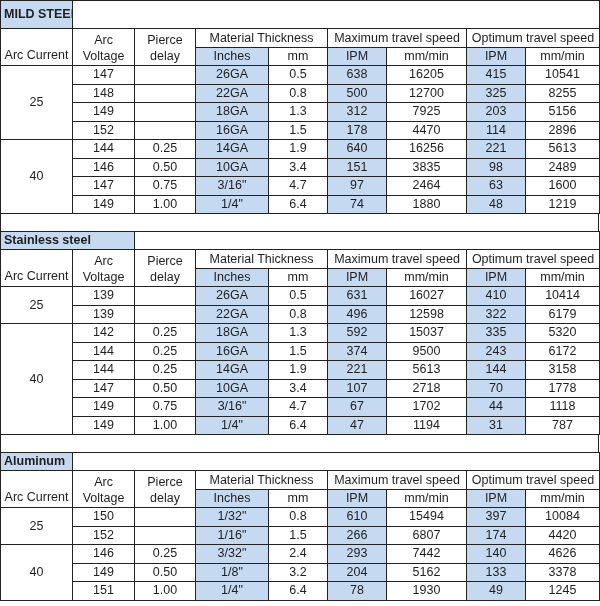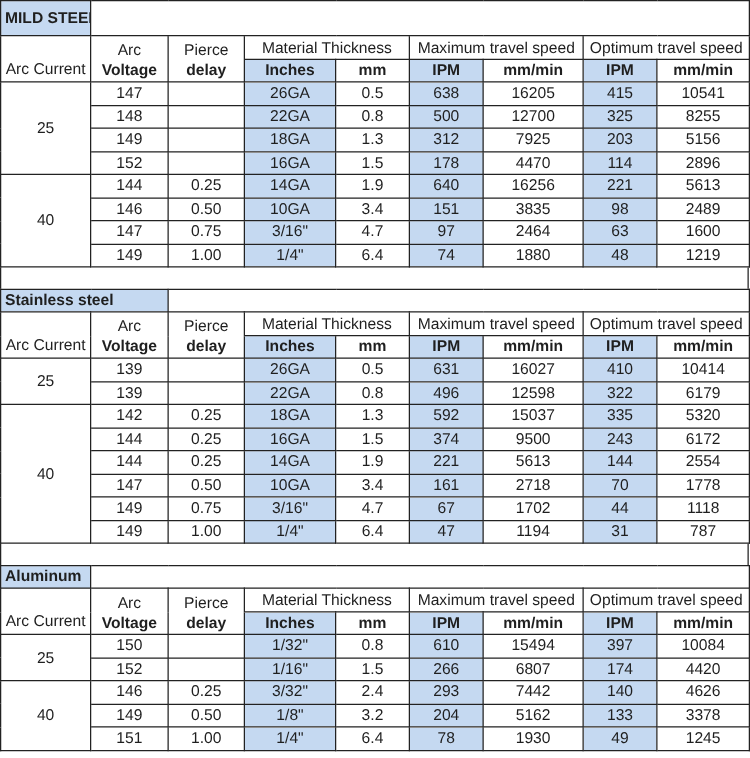--- a/index.html
+++ b/index.html
@@ -7,21 +7,21 @@
   #sheet { position:relative; width:600px; }
   table.sec { border-collapse:collapse; table-layout:fixed; width:599px; font-size:12.5px; }
   table.sec td { border:1px solid #222; text-align:center; vertical-align:middle; padding:0; line-height:15px; white-space:nowrap; overflow:hidden; }
   table.sec col.c0{width:72px} col.c1{width:62px} col.c2{width:61px} col.c3{width:73px} col.c4{width:59px}
   col.c5{width:59px} col.c6{width:80px} col.c7{width:59px} col.c8{width:74px}
   td.title { background:#c5d9f1; font-weight:bold; text-align:left !important; padding-left:3px !important; font-size:12.5px; }
   td.blank-title { border-left:1px solid #222; border-top:1px solid #bbb; }
   td.blue { background:#c5d9f1; }
   tr.dr td { height:17.5px; }
   tr.h1 td { height:18px; }
-  tr.h2 td { height:17px;font-weight:bold; }
+  tr.h2 td { height:17px; }
   .spacer { height:17px; border-left:1px solid #222; border-right:1px solid #222; width:597px; }
   .mild-title td { height:27px; }
   .other-title td { height:17px;margin-top:27px; }
 </style>
 </head>
 <body>
 
 <div id="sheet">
     <table class="sec">
       <colgroup>
@@ -221,28 +221,28 @@
           <td>6172</td>
         </tr>
         <tr class="dr">
           <td>144</td>
           <td>0.25</td>
           <td class="blue">14GA</td>
           <td>1.9</td>
           <td class="blue">221</td>
           <td>5613</td>
           <td class="blue">144</td>
-          <td>2554</td>
+          <td>3158</td>
         </tr>
         <tr class="dr">
           <td>147</td>
           <td>0.50</td>
           <td class="blue">10GA</td>
           <td>3.4</td>
-          <td class="blue">161</td>
+          <td class="blue">107</td>
           <td>2718</td>
           <td class="blue">70</td>
           <td>1778</td>
         </tr>
         <tr class="dr">
           <td>149</td>
           <td>0.75</td>
           <td class="blue">3/16"</td>
           <td>4.7</td>
           <td class="blue">67</td>

